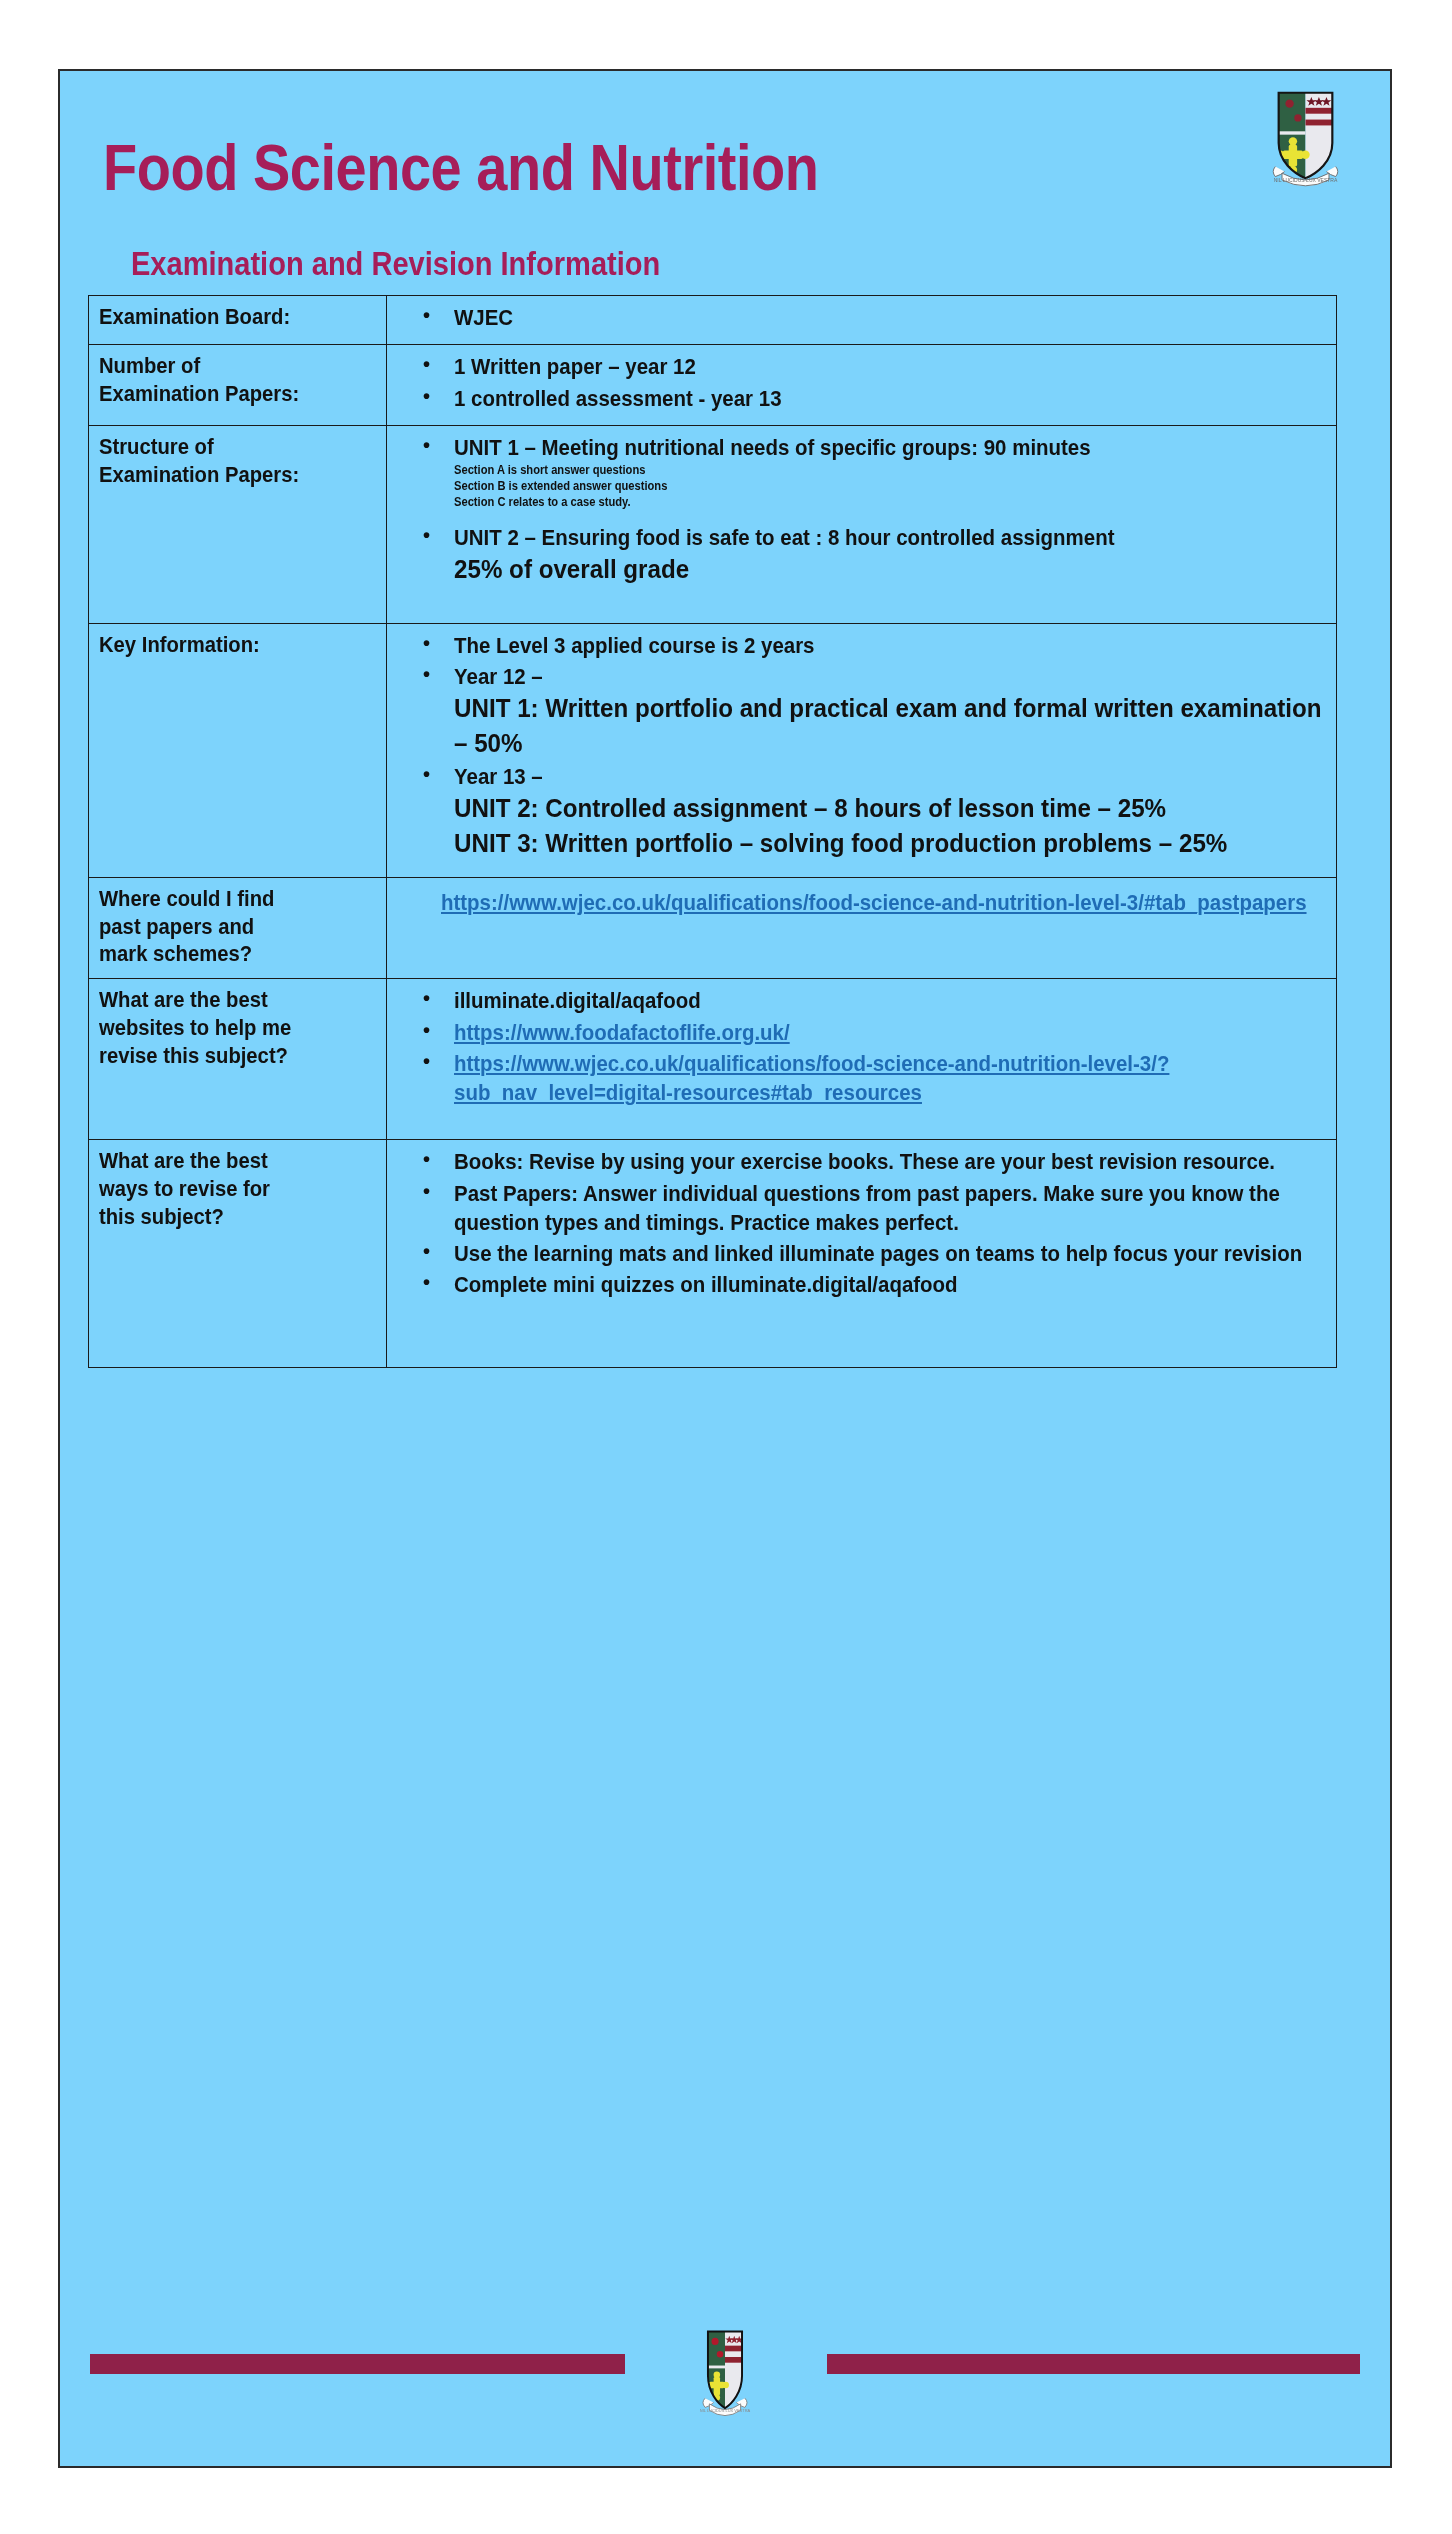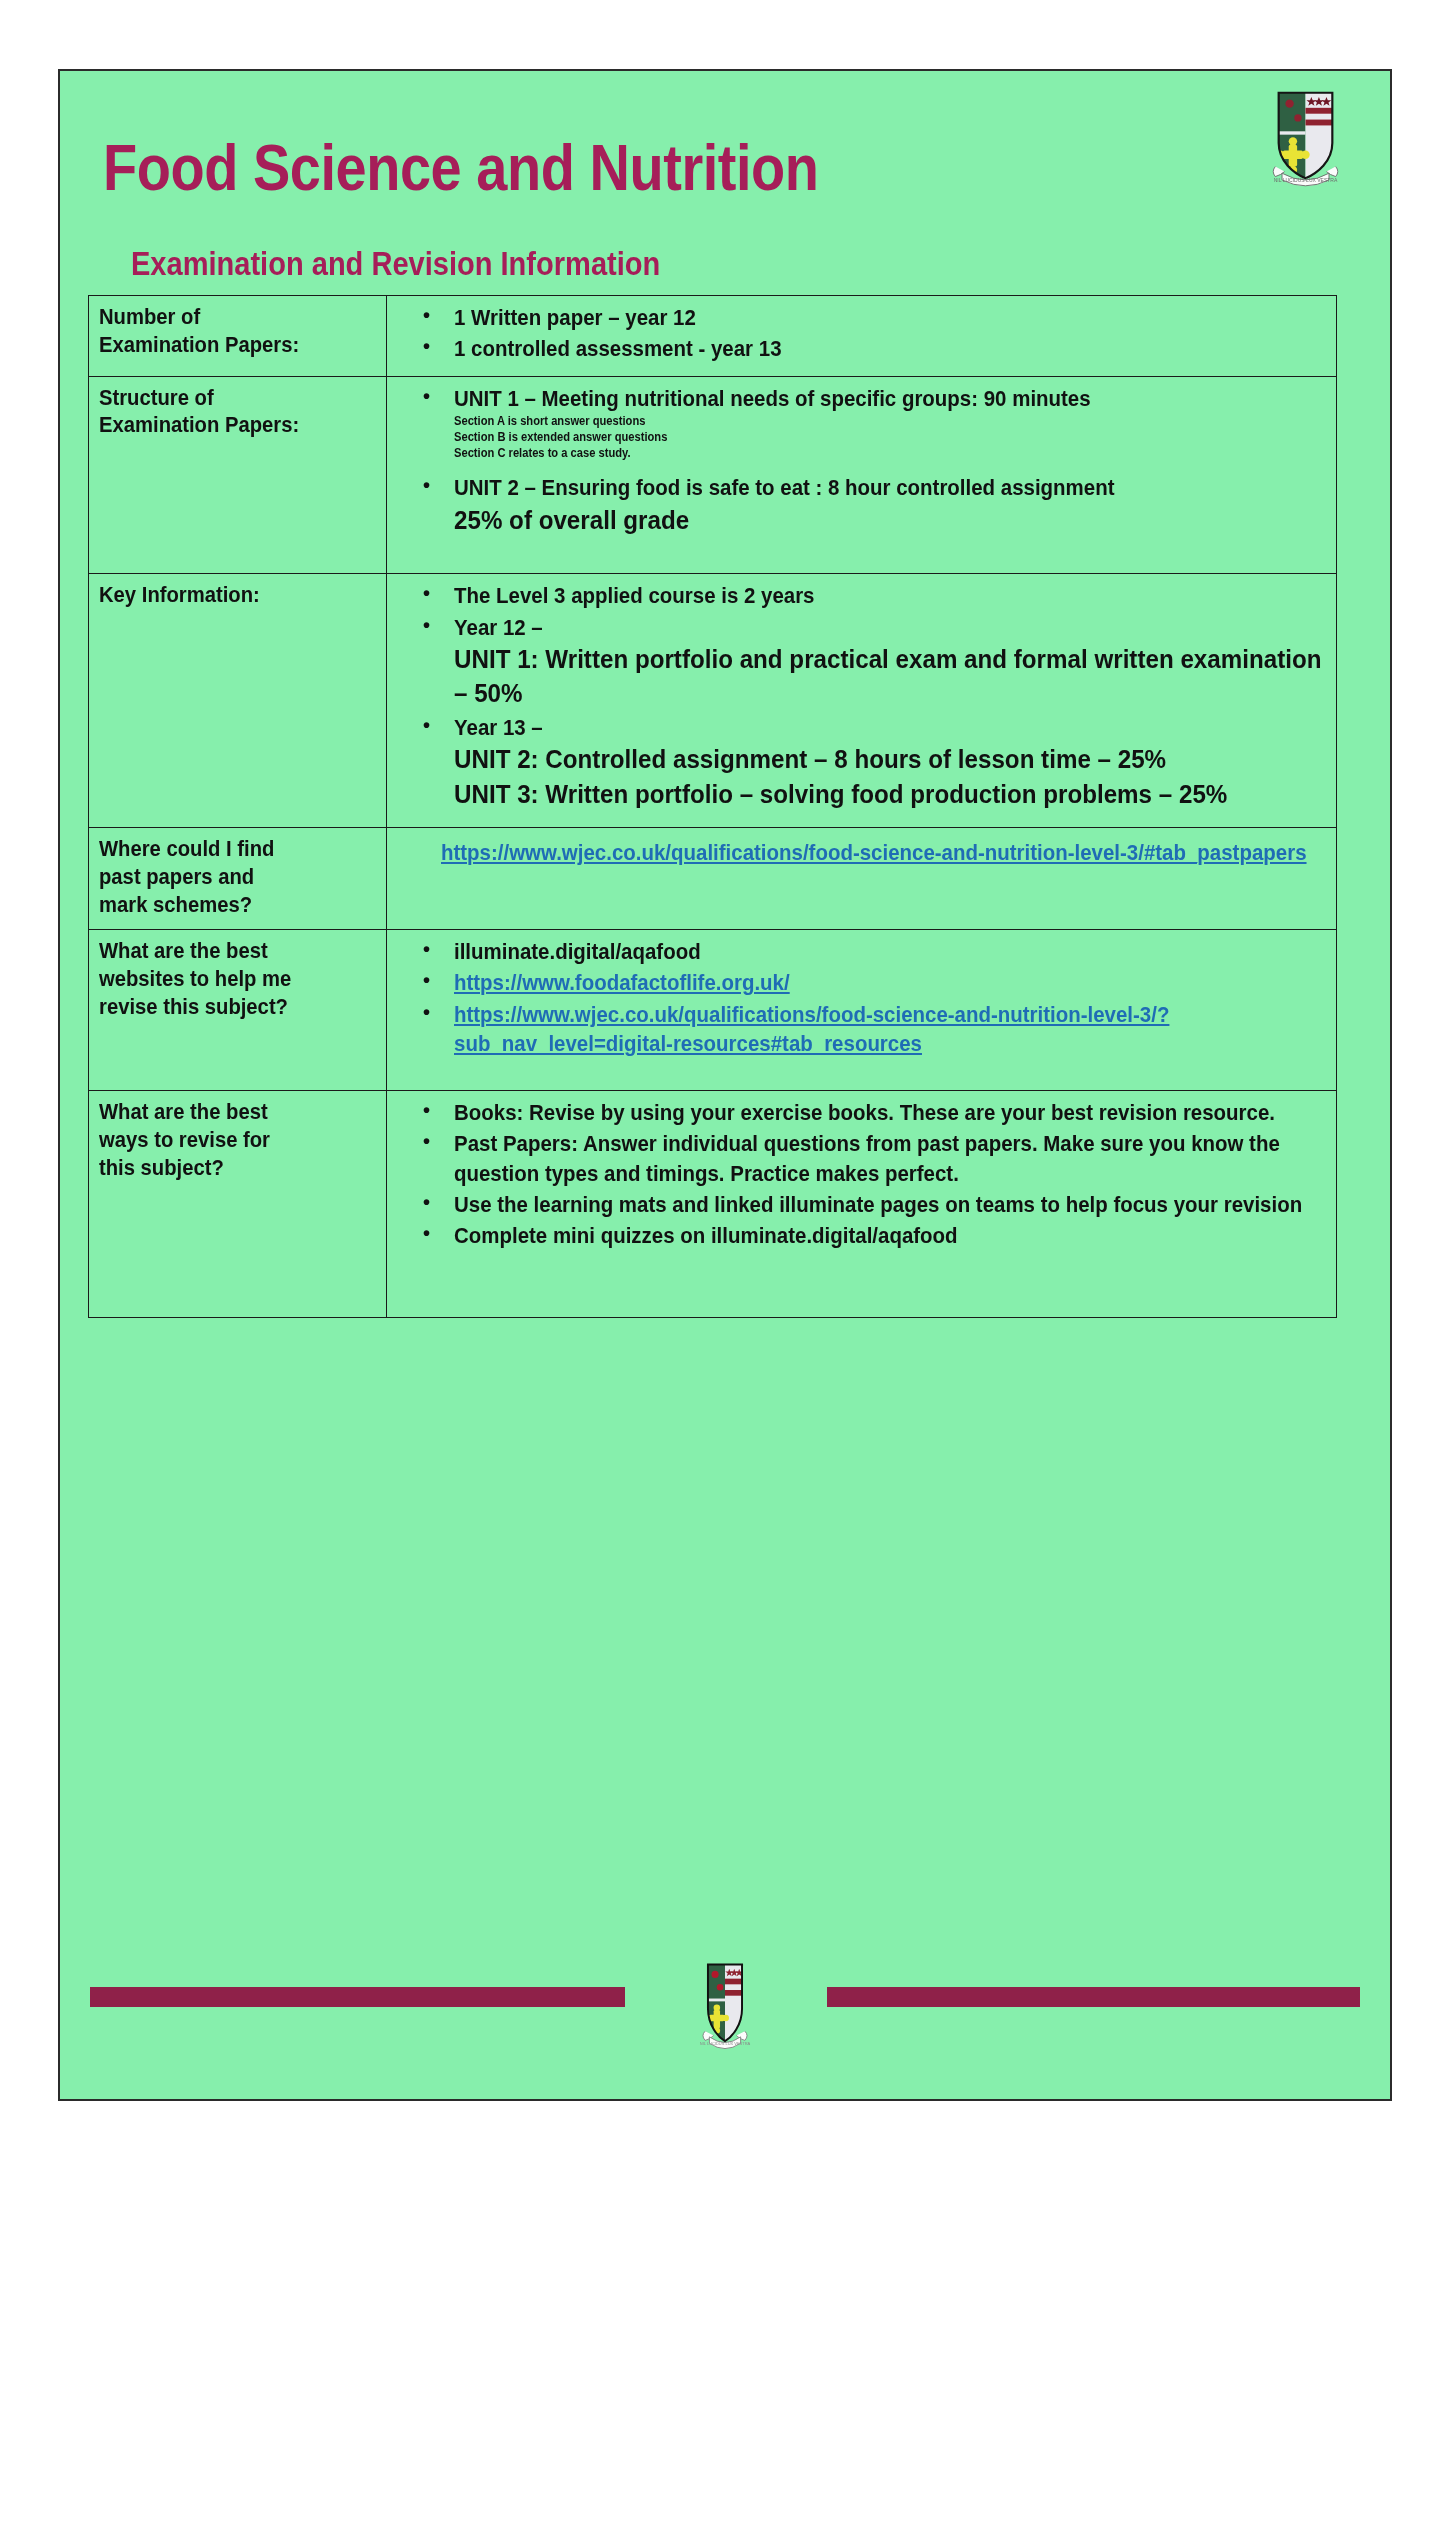--- a/index.html
+++ b/index.html
@@ -14,24 +14,24 @@
     position: relative;
     overflow: hidden;
   }
 
   
   .page-frame {
     position: absolute;
     left: 58px;
     top: 69px;
     width: 1334px;
-    height: 2032px;
+    height: 2399px;
     border: 2px solid #2b2b2b;
     box-sizing: border-box;
-    background: #86efac;
+    background: #7dd3fc;
   }
 
   
   .doc-title {
     position: absolute;
     left: 43px;
     top: 64px;
     font-size: 65px;
     font-weight: bold;
     color: #a61e59;
@@ -216,20 +216,32 @@
       <text x="50" y="121" font-size="6" fill="#6d6d6d" text-anchor="middle" font-family="Liberation Sans, sans-serif">NIL LUCIDUS LUX VESTRA</text>
     </svg>
   </div>
 
   <div class="doc-title">Food Science and Nutrition</div>
   <div class="doc-subtitle">Examination and Revision Information</div>
 
   <table class="info-table">
     <tbody>
 
+      <tr>
+        <td class="col-label">
+          <div class="label-text">Examination Board:</div>
+        </td>
+        <td class="content-cell">
+          <ul class="bullets">
+            <li>
+              <span class="bullet-inner">WJEC</span>
+            </li>
+          </ul>
+        </td>
+      </tr>
 
       <tr>
         <td class="col-label">
           <div class="label-text" style="white-space:pre-line">Number of
 Examination Papers:</div>
         </td>
         <td class="content-cell">
           <ul class="bullets">
             <li>
               <span class="bullet-inner">1 Written paper – year 12</span>

